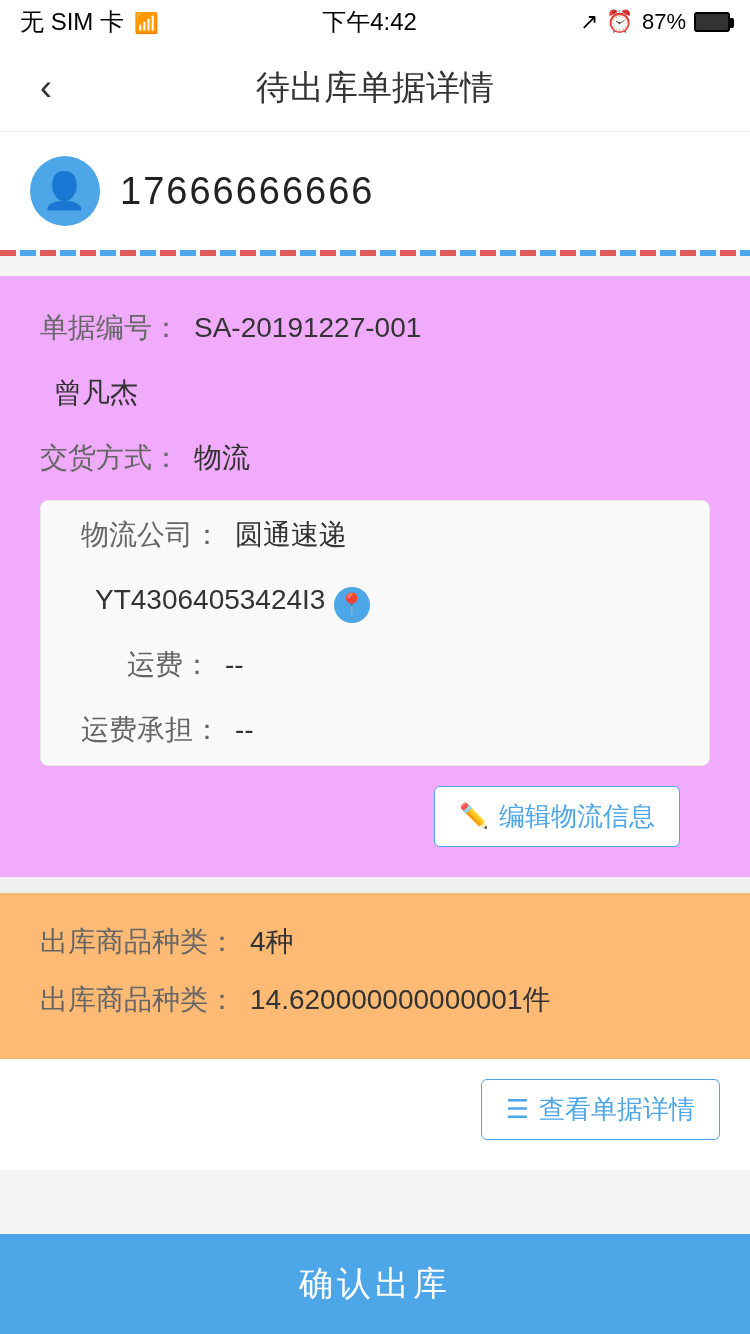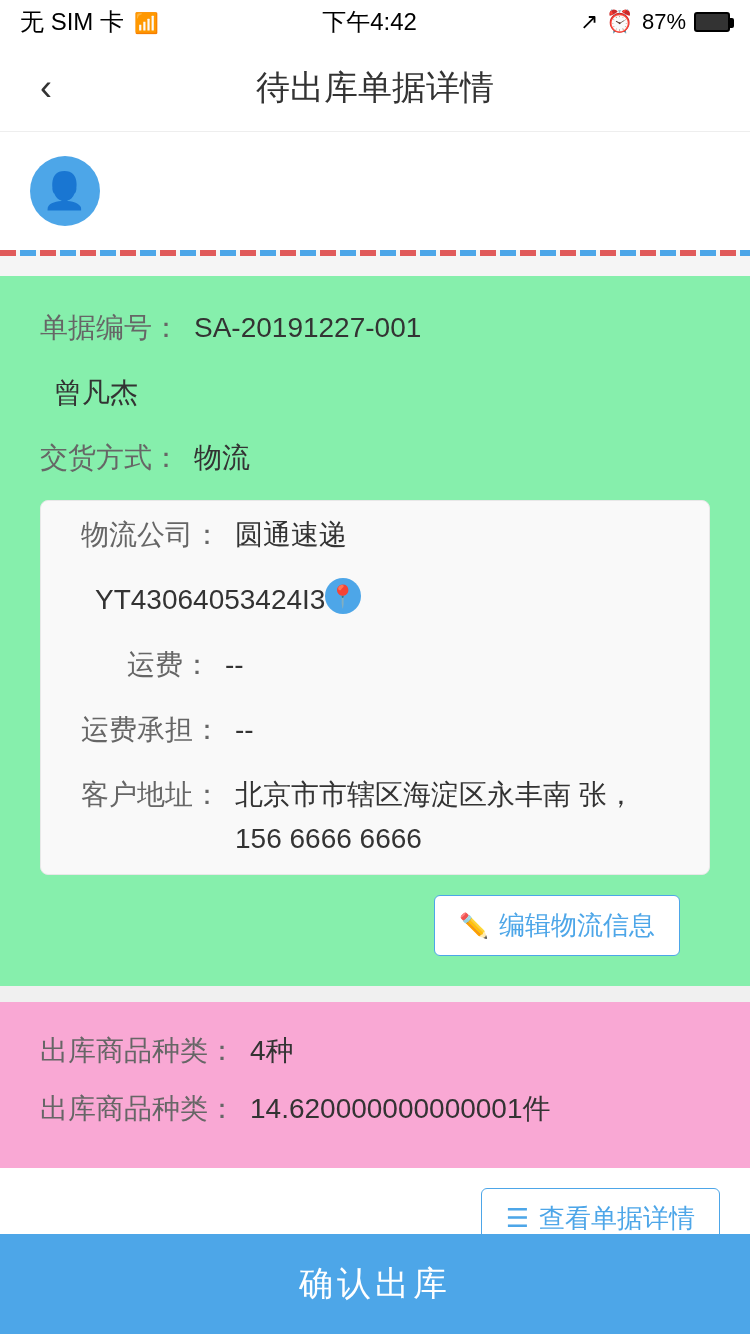--- a/index.html
+++ b/index.html
@@ -94,21 +94,21 @@
         #e05a5a 0px, #e05a5a 16px,
         transparent 16px, transparent 20px,
         #4da6e8 20px, #4da6e8 36px,
         transparent 36px, transparent 40px
       );
       margin: 0;
     }
 
     
     .info-card {
-      background: #86efac;
+      background: #f0abfc;
       margin: 20px 0 0 0;
       padding: 30px 40px;
     }
     .info-row {
       display: flex;
       align-items: flex-start;
       margin-bottom: 20px;
       font-size: 28px;
       line-height: 1.6;
     }
@@ -147,22 +147,22 @@
       text-align: right;
       min-width: 130px;
     }
     .logistics-value {
       color: #333;
       margin-left: 14px;
       flex: 1;
     }
     .logistics-value.with-icon {
       display: flex;
-      align-items: flex-start;
-      gap: 0;
+      align-items: flex-end;
+      gap: 9px;
     }
     .location-icon {
       width: 36px;
       height: 36px;
       background: #4da6e8;
       border-radius: 50%;
       display: flex;
       align-items: center;
       justify-content: center;
       color: white;
@@ -194,21 +194,21 @@
     }
 
     
     .section-separator {
       height: 16px;
       background: #f0f0f0;
     }
 
     
     .goods-section {
-      background: #f9a8d4;
+      background: #fdba74;
       padding: 30px 40px 20px 40px;
     }
     .goods-row {
       display: flex;
       align-items: center;
       margin-bottom: 20px;
       font-size: 28px;
     }
     .goods-label {
       color: #666;
@@ -288,20 +288,21 @@
   <div class="back-btn">‹</div>
   <div class="nav-title">待出库单据详情</div>
 </div>
 
 <div class="content">
 
   <div class="user-section">
     <div class="user-avatar">
       <span>👤</span>
     </div>
+    <div class="user-phone">17666666666</div>
   </div>
 
   <div class="dashed-divider"></div>
 
   <div class="info-card">
     <div class="info-row">
       <span class="info-label">单据编号：</span>
       <span class="info-value">SA-20191227-001</span>
     </div>
     <div class="info-row">
@@ -324,24 +325,20 @@
         </span>
       </div>
       <div class="logistics-row">
         <span class="logistics-label">运费：</span>
         <span class="logistics-value">--</span>
       </div>
       <div class="logistics-row">
         <span class="logistics-label">运费承担：</span>
         <span class="logistics-value">--</span>
       </div>
-      <div class="logistics-row">
-        <span class="logistics-label">客户地址：</span>
-        <span class="logistics-value">北京市市辖区海淀区永丰南  张，156 6666 6666</span>
-      </div>
     </div>
 
     <div class="edit-btn-container">
       <div class="edit-btn">
         <span class="edit-icon">✏️</span>
         <span>编辑物流信息</span>
       </div>
     </div>
   </div>
 

